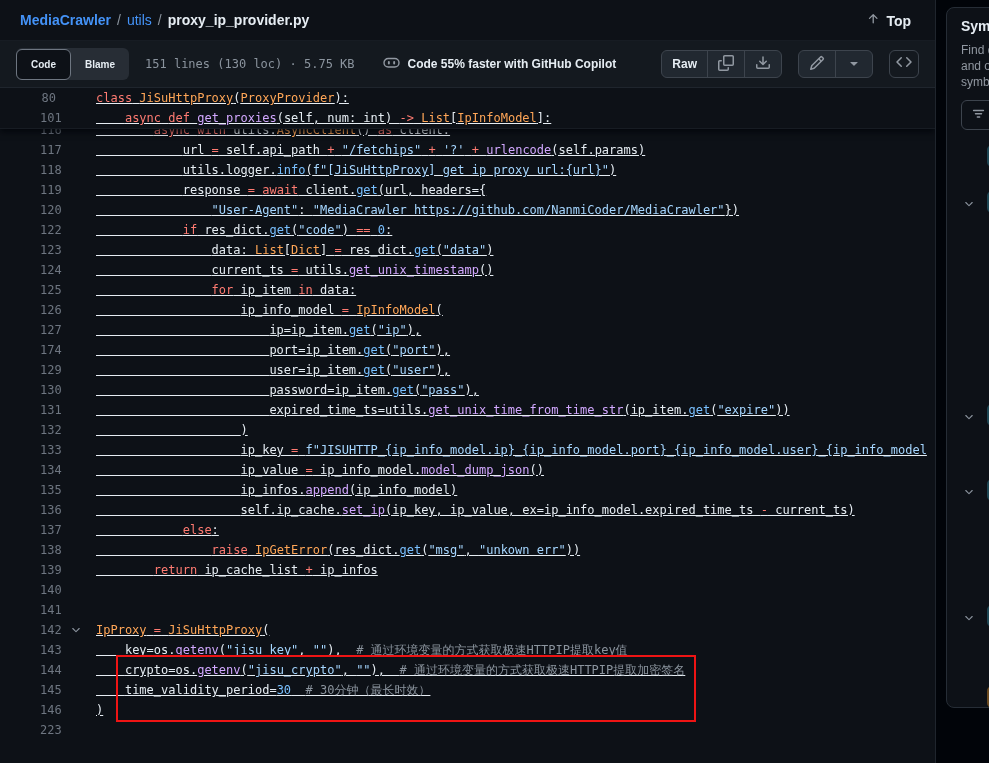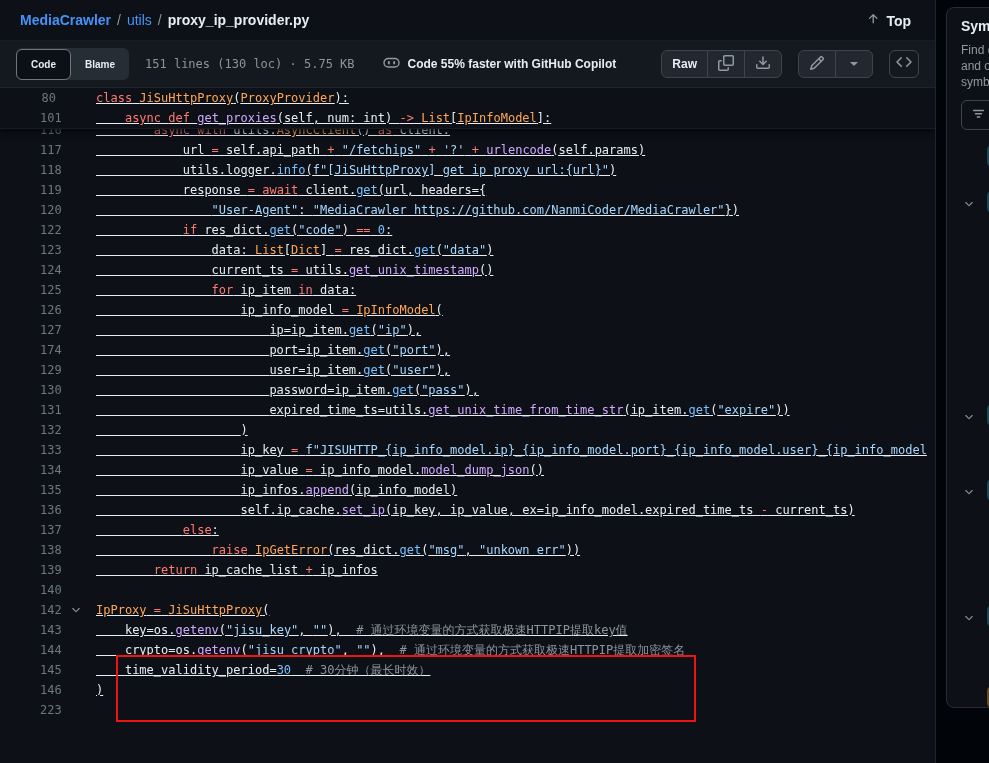--- a/index.html
+++ b/index.html
@@ -291,20 +291,25 @@
             <span class="ln">139</span>
             <span class="fold"></span>
             <span class="ct">        <span class="tk-k">return</span><span class="tk-p"> ip_cache_list </span><span class="tk-o">+</span><span class="tk-p"> ip_infos</span></span>
           </div>
           <div class="code-row">
             <span class="ln">140</span>
             <span class="fold"></span>
             <span class="ct"></span>
           </div>
           <div class="code-row">
+            <span class="ln">141</span>
+            <span class="fold"></span>
+            <span class="ct"></span>
+          </div>
+          <div class="code-row">
             <span class="ln">142</span>
             <span class="fold">
               <svg width="12" height="12" viewBox="0 0 16 16">
                 <path d="M12.78 5.47a.75.75 0 0 1 0 1.06l-4.25 4.25a.75.75 0 0 1-1.06 0L3.22 6.53a.749.749 0 1 1 1.06-1.06L8 9.19l3.72-3.72a.75.75 0 0 1 1.06 0Z"></path>
               </svg>
             </span>
             <span class="ct"><span class="tk-v">IpProxy</span><span class="tk-p"> </span><span class="tk-o">=</span><span class="tk-p"> </span><span class="tk-v">JiSuHttpProxy</span><span class="tk-p">(</span></span>
           </div>
           <div class="code-row">
             <span class="ln">143</span>

